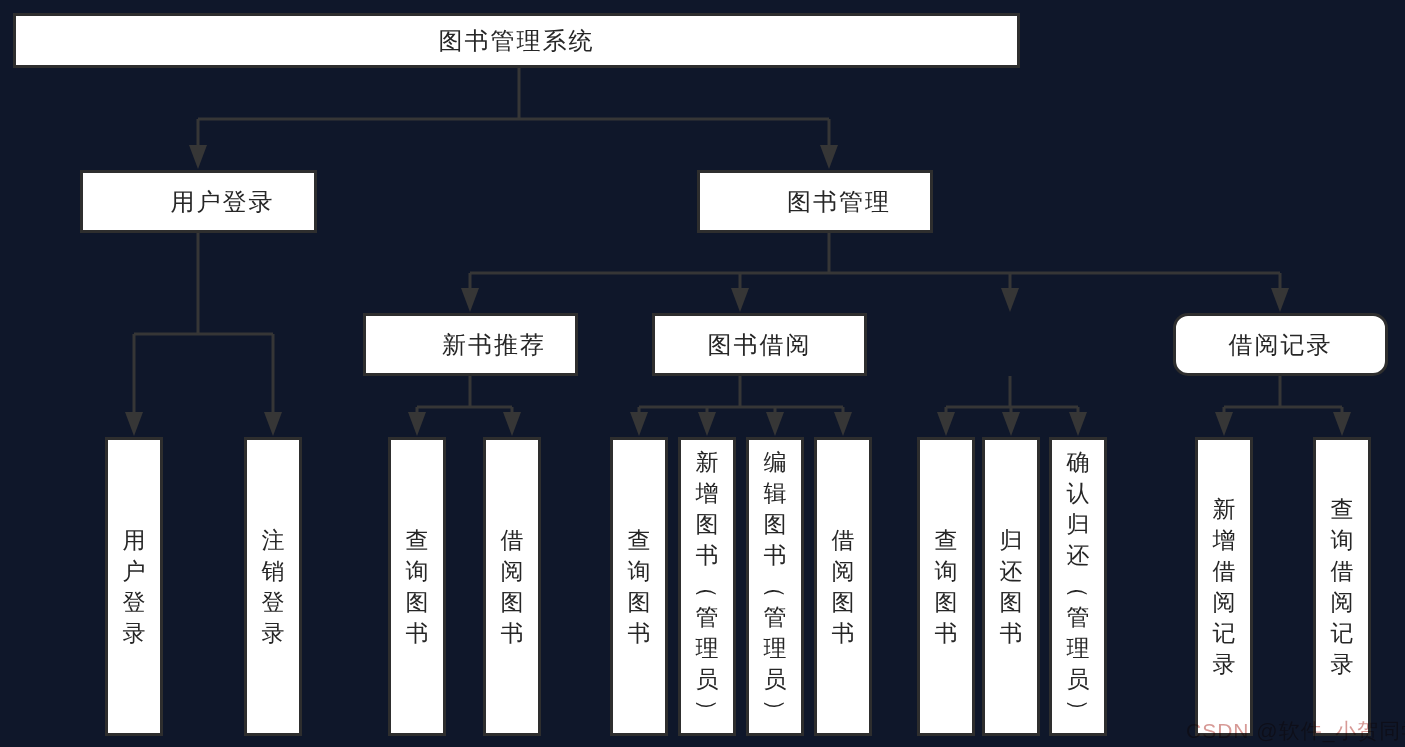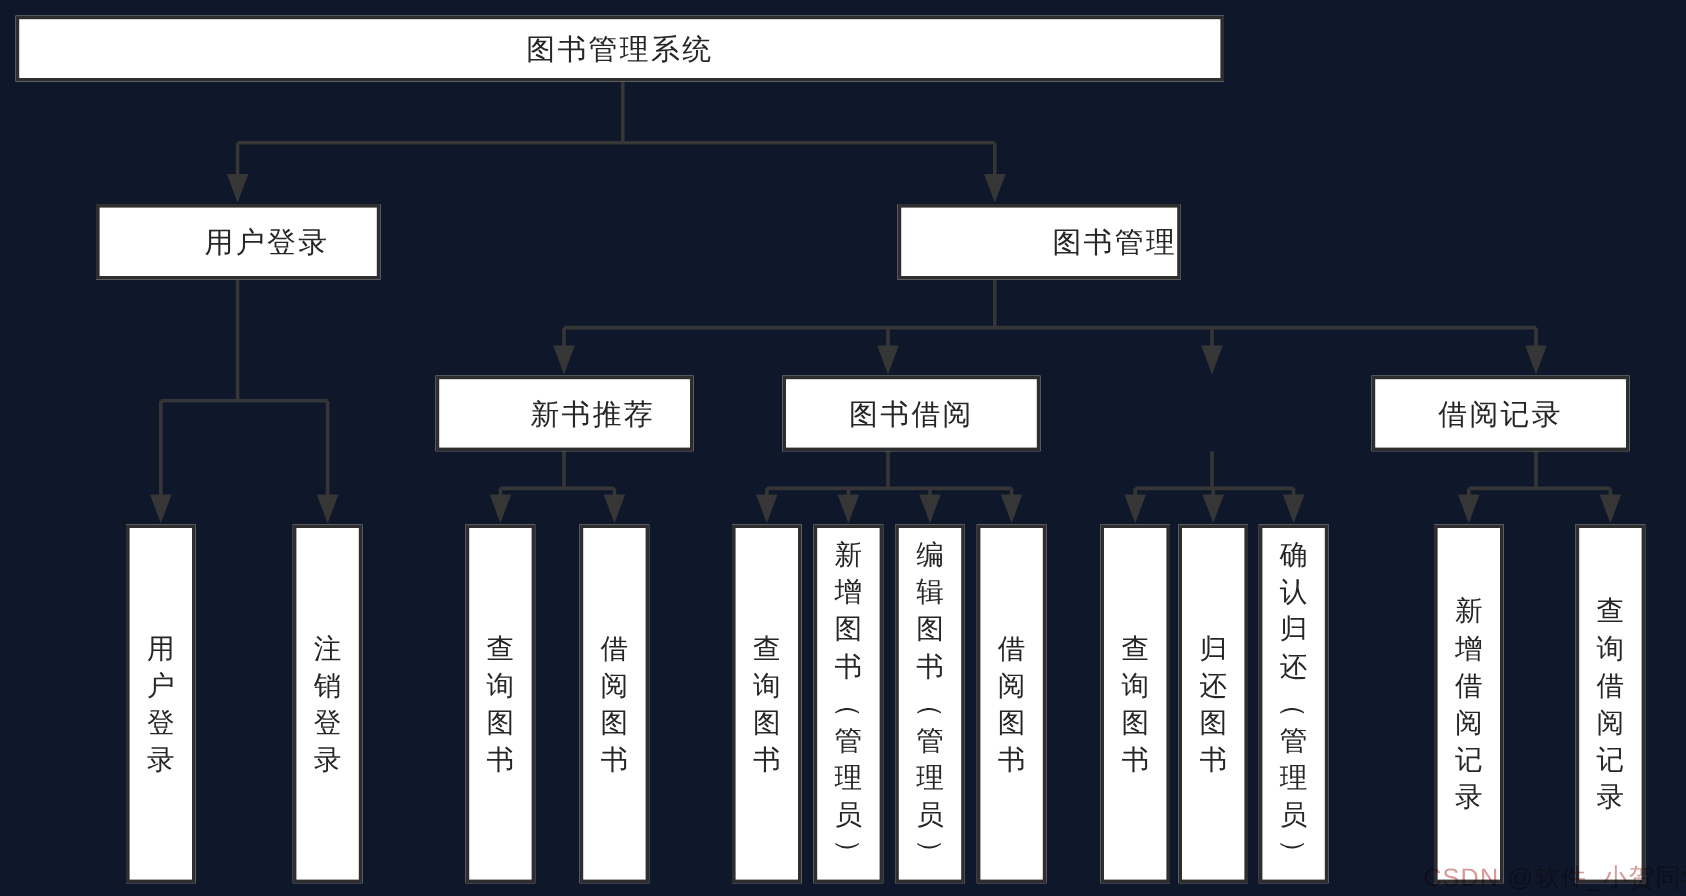--- a/index.html
+++ b/index.html
@@ -101,31 +101,31 @@
     </g>
   </svg>
 
   <div class="box root-box">
     <span class="hlabel">图书管理系统</span>
   </div>
 
   <div class="box l2" style="left:80px;width:237px;">
     <span class="hlabel">用户登录</span>
   </div>
-  <div class="box l2" style="left:748px;width:236px;justify-content:flex-end;">
+  <div class="box l2" style="left:697px;width:236px;">
     <span class="hlabel">图书管理</span>
   </div>
 
   <div class="box l3" style="left:363px;padding-left:47px;">
     <span class="hlabel">新书推荐</span>
   </div>
   <div class="box l3" style="left:652px;">
     <span class="hlabel">图书借阅</span>
   </div>
-  <div class="box l3" style="left:1143px;">
+  <div class="box l3" style="left:1173px;border-radius:15px;">
     <span class="hlabel">借阅记录</span>
   </div>
 
   <div class="box leaf vtext" style="left:105px;">
       <span>用</span>
       <span>户</span>
       <span>登</span>
       <span>录</span>
     </div>
   <div class="box leaf vtext" style="left:244px;">

